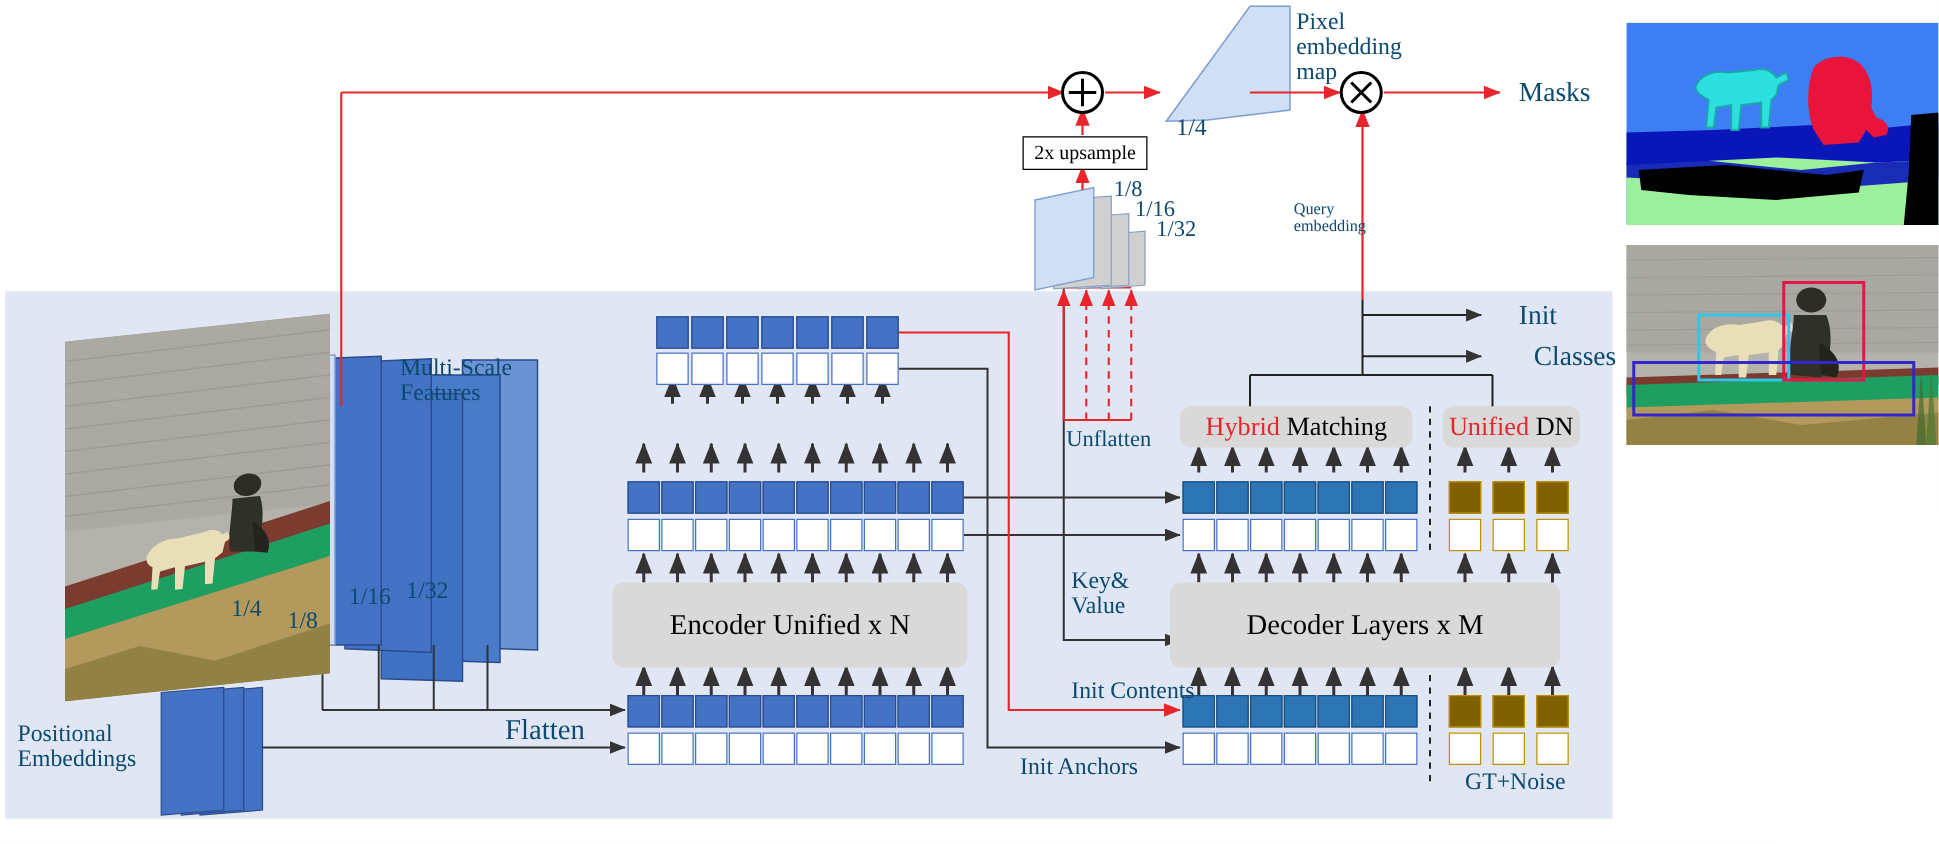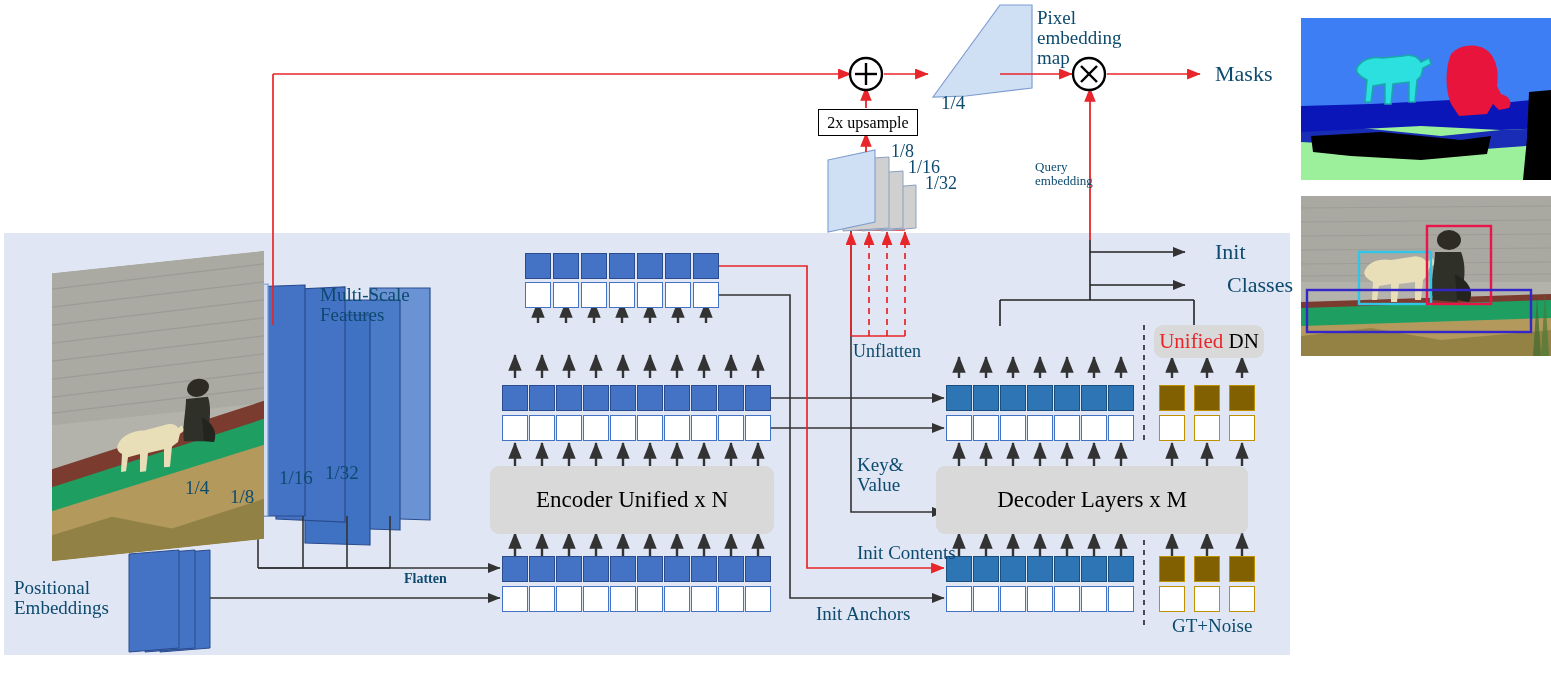--- a/index.html
+++ b/index.html
@@ -270,21 +270,21 @@
   <div class="txt" style="left:230px;top:487px;font-size:19px;">1/8</div>
   <div class="txt" style="left:279px;top:468px;font-size:19px;">1/16</div>
   <div class="txt" style="left:325px;top:463px;font-size:19px;">1/32</div>
 
   <div class="txt" style="left:320px;top:237px;font-size:19px;margin-top:48px;">Multi-Scale
 Features</div>
 
   <div class="txt" style="left:14px;top:578px;font-size:19px;">Positional
 Embeddings</div>
 
-  <div class="txt" style="left:404px;top:572px;font-size:14px;font-weight:bold;">Flatten</div>
+  <div class="txt" style="left:404px;top:572px;font-size:23px;">Flatten</div>
 
   <div class="graybar" style="left:490px;top:466px;width:284px;height:68px;">
     <span style="font-size:23px;">Encoder Unified x N</span>
   </div>
 
   <div>
     <div class="box tokblue" style="left:502px;top:556px;width:26px;height:26px;"></div>
     <div class="box tokblue" style="left:529px;top:556px;width:26px;height:26px;"></div>
     <div class="box tokblue" style="left:556px;top:556px;width:26px;height:26px;"></div>
     <div class="box tokblue" style="left:583px;top:556px;width:26px;height:26px;"></div>
@@ -409,20 +409,25 @@
     <div class="box tokgold" style="left:1159px;top:385px;width:26px;height:26px;"></div>
     <div class="box tokgold" style="left:1194px;top:385px;width:26px;height:26px;"></div>
     <div class="box tokgold" style="left:1229px;top:385px;width:26px;height:26px;"></div>
   </div>
   <div>
     <div class="box tokgoldw" style="left:1159px;top:415px;width:26px;height:26px;"></div>
     <div class="box tokgoldw" style="left:1194px;top:415px;width:26px;height:26px;"></div>
     <div class="box tokgoldw" style="left:1229px;top:415px;width:26px;height:26px;"></div>
   </div>
 
+  <div class="graybar" style="left:944px;top:325px;width:186px;height:33px;">
+    <span style="font-size:21px;">
+      <span class="red">Hybrid</span><span> Matching</span>
+    </span>
+  </div>
 
   <div class="graybar" style="left:1154px;top:325px;width:110px;height:33px;">
     <span style="font-size:21px;">
       <span class="red">Unified</span><span> DN</span>
     </span>
   </div>
 
   <div class="txt" style="left:1172px;top:616px;font-size:19px;">GT+Noise</div>
 
   <div class="txt" style="left:857px;top:455px;font-size:19px;">Key&amp;

